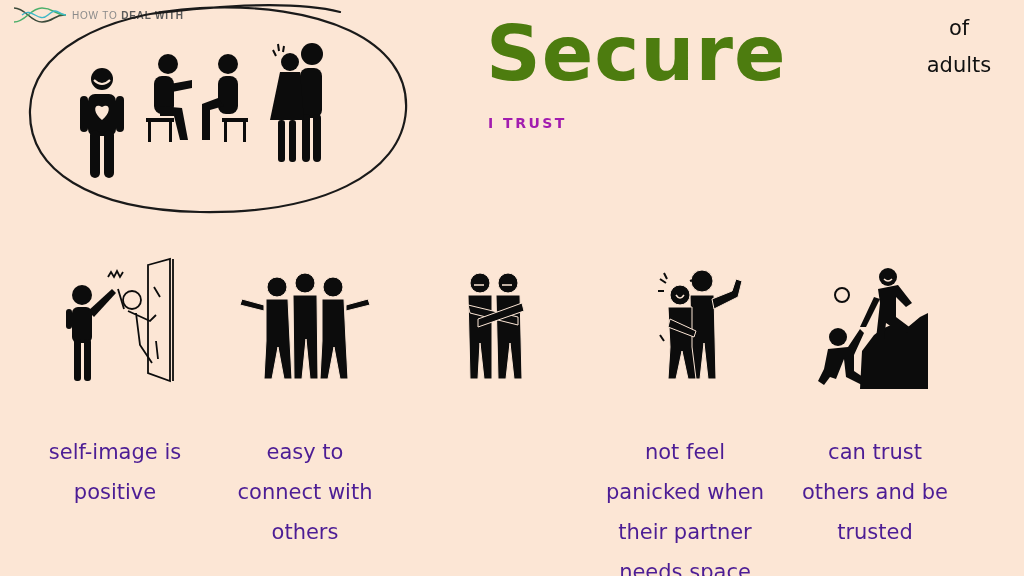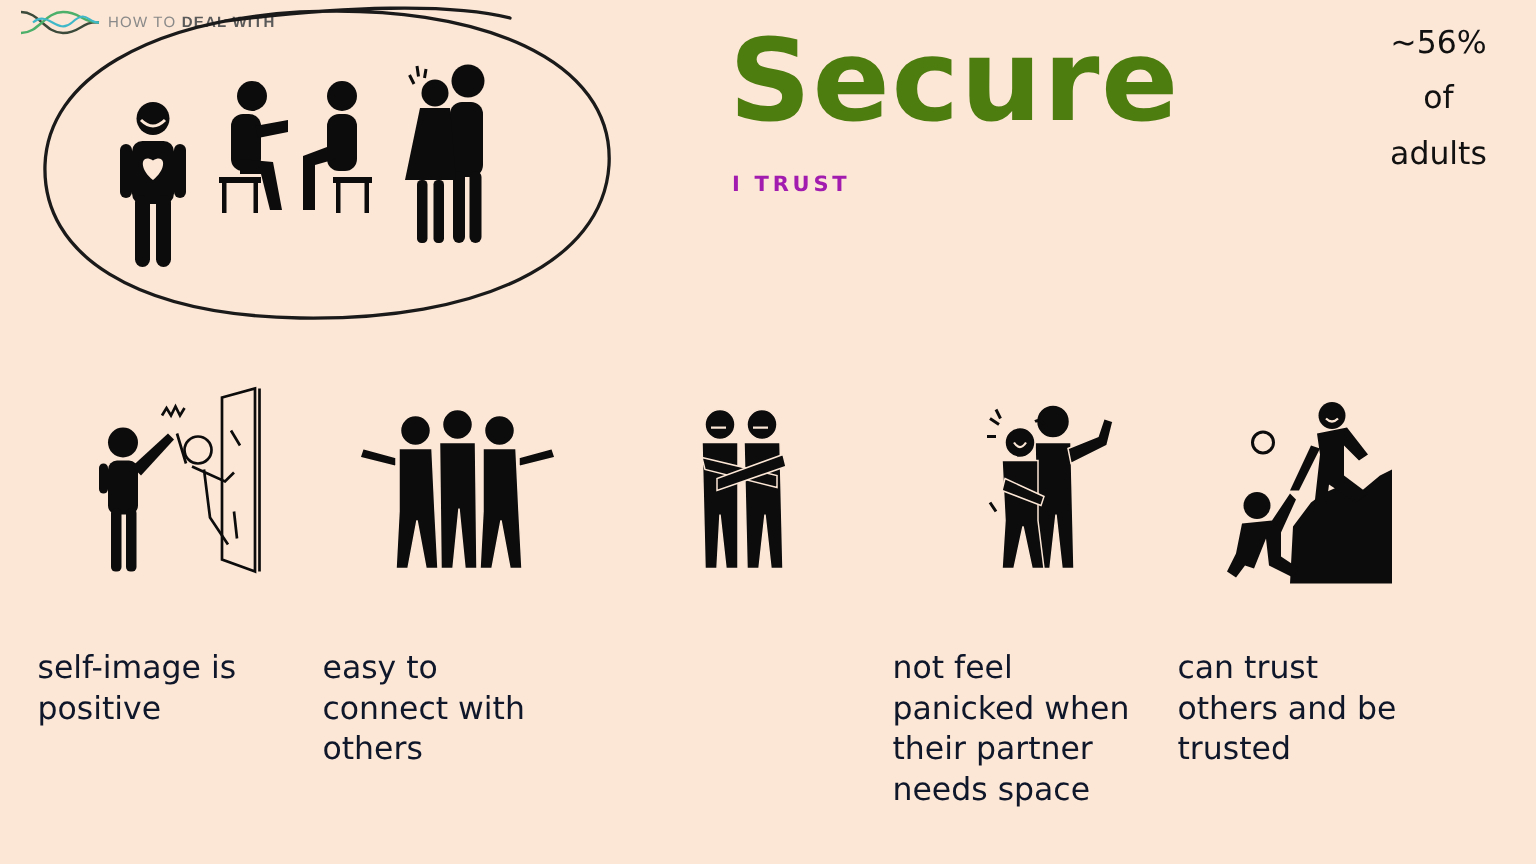--- a/index.html
+++ b/index.html
@@ -46,23 +46,23 @@
     .traits {
       position: absolute; left: 20px; top: 255px; width: 1000px;
       display: flex;
     }
     .trait {
       width: 190px; display: flex; flex-direction: column; align-items: center;
     }
     .trait-icon { width: 150px; height: 135px; }
     .trait-label {
       margin-top: 42px;
-      text-align: left;
+      text-align: center;
       font-family: "DejaVu Sans", sans-serif;
-      font-size: 21px; line-height: 27px; color: #0f172a;
+      font-size: 21px; line-height: 40px; color: #4c1d95;
       white-space: pre-line;
       width: 180px;
     }
   </style>
 </head>
 <body>
 
 <div class="logo">
   <svg width="56" height="22" viewBox="0 0 56 22">
     <path d="M2 4 C14 4, 18 18, 30 18 S 42 10, 54 11" stroke="#3b4a3a" stroke-width="1.6" fill="none"></path>
@@ -118,21 +118,20 @@
     <rect x="208" y="80" width="7" height="42" rx="3"></rect>
     <rect x="219" y="80" width="7" height="42" rx="3"></rect>
     <path d="M203 10 L206 16 M208 4 L209 11 M214 6 L213 12" stroke="#0c0c0c" stroke-width="2"></path>
   </g>
 </svg>
 
 <div class="title">Secure</div>
 <div class="subtitle">I TRUST</div>
 
 <div class="stat">
-  <div>~56%</div>
   <div>of</div>
   <div>adults</div>
 </div>
 
 <div class="traits">
 
   <div class="trait">
     <svg class="trait-icon" viewBox="0 0 150 135">
       <g fill="#0c0c0c">
         <circle cx="42" cy="40" r="10"></circle>

